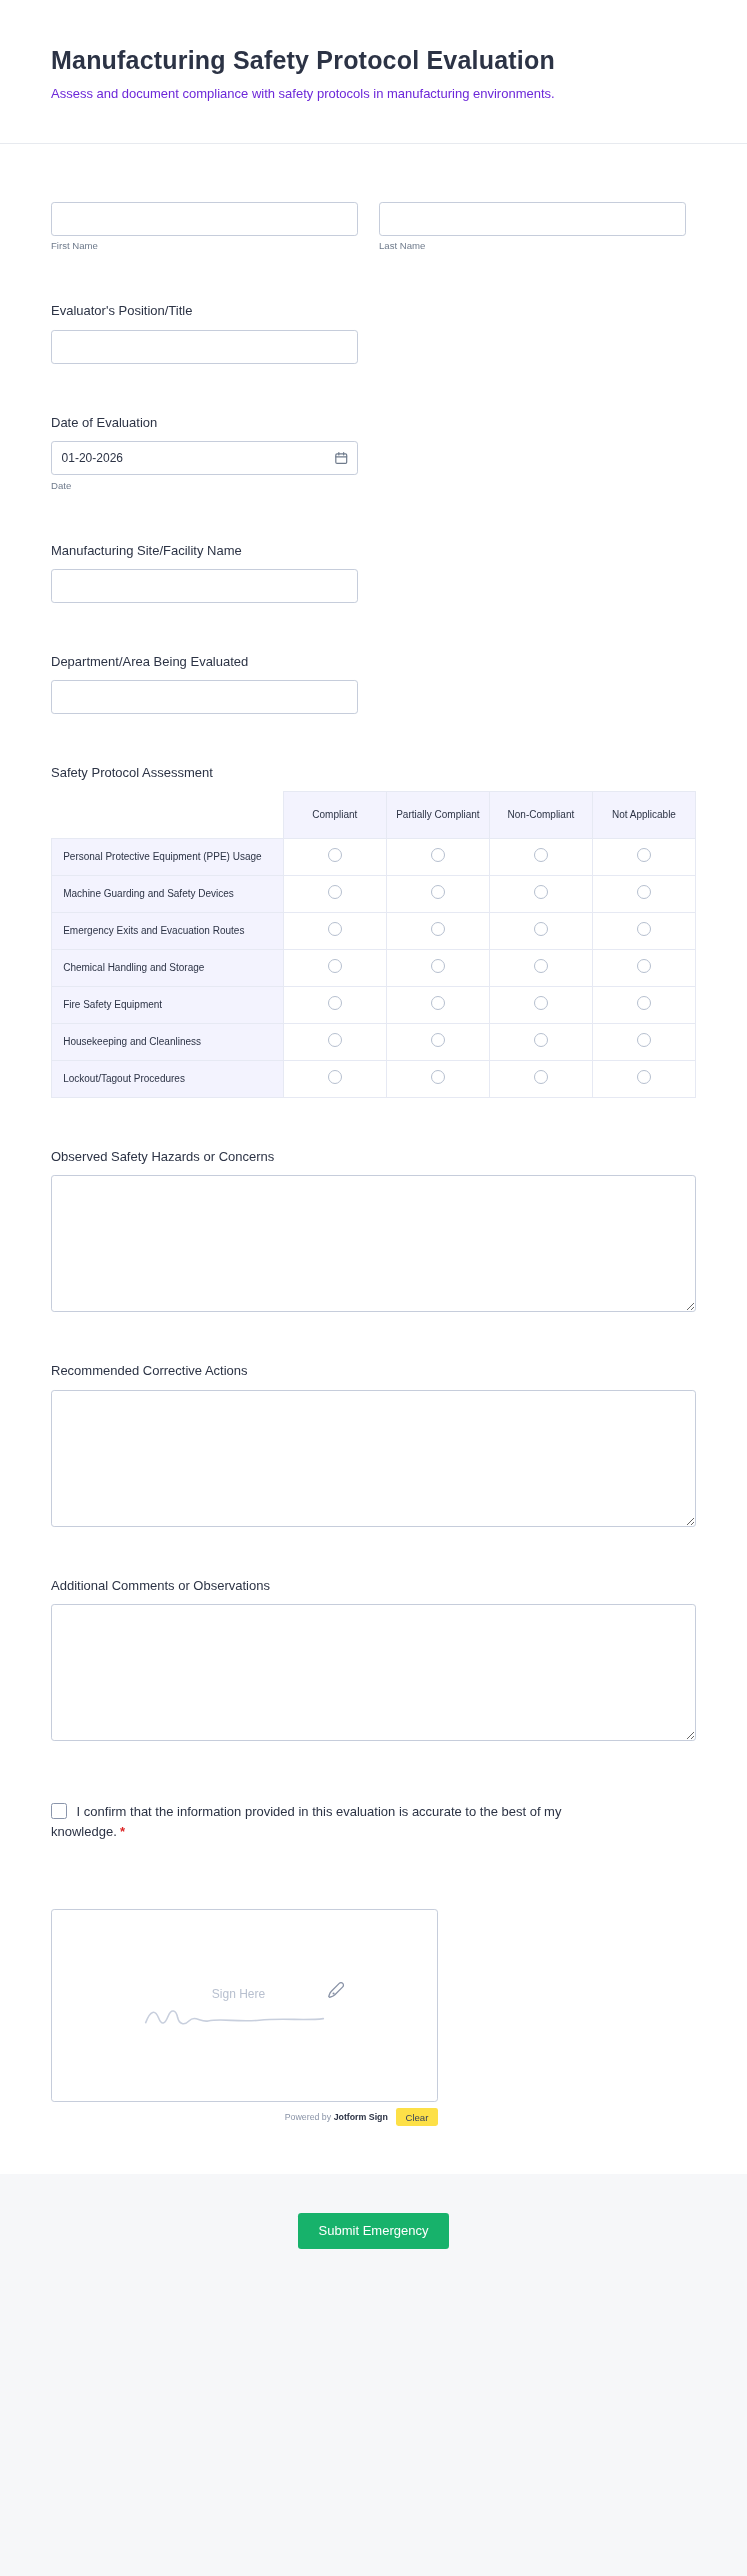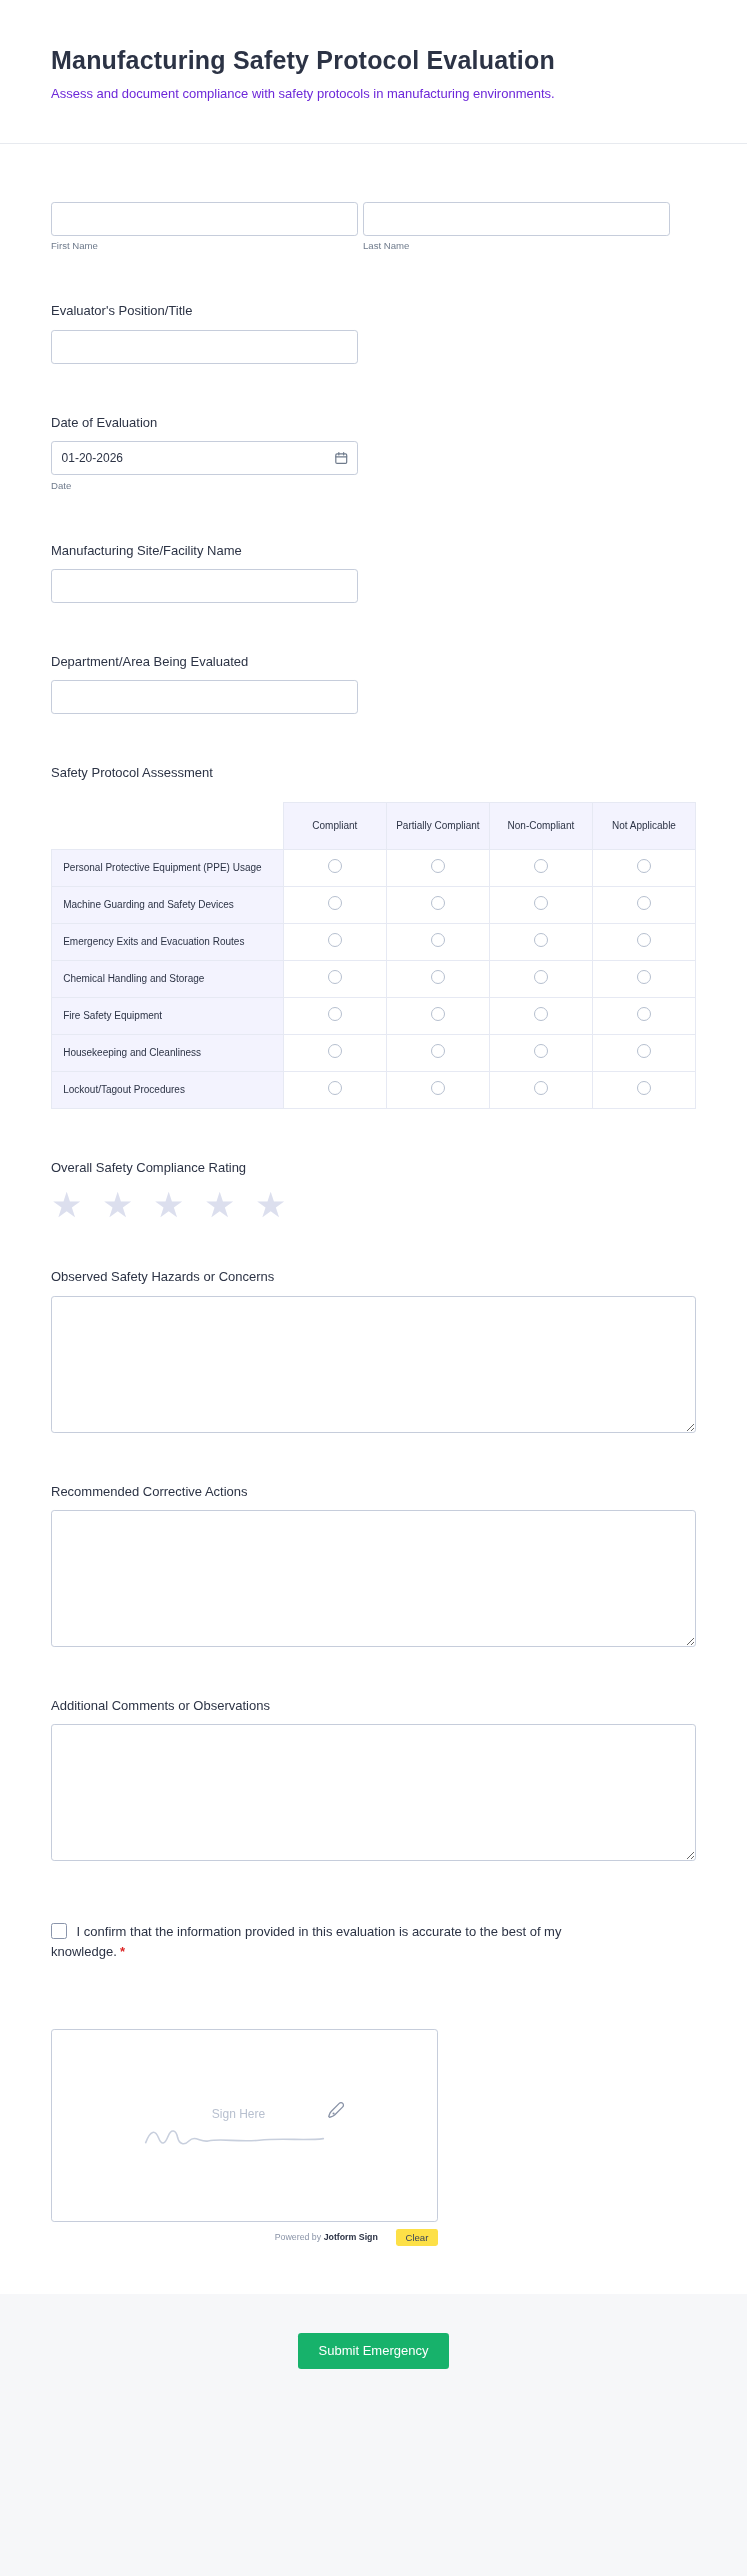--- a/index.html
+++ b/index.html
@@ -18,29 +18,29 @@
   .title{margin:0;font-size:25px;line-height:30.5px;font-weight:700;color:#2c3345;letter-spacing:0.2px;}
   .subtitle{margin:9.6px 0 0;font-size:13px;line-height:18.5px;color:#6d28d9;max-width:530px;}
 
   
   .form{padding:58px 51px 0;}
   .field{margin-bottom:50px;}
   .label{font-size:13px;line-height:17.7px;font-weight:500;color:#2c3345;margin-bottom:9.6px;}
   .req{color:var(--required-red);margin-left:3.2px;font-weight:600;}
   .text{height:34px;width:100%;border:0.8px solid #c6cddb;border-radius:3.2px;padding:0 9.6px;font-size:12px;color:#2c3345;font-family:inherit;background:#fff;outline:none;}
   .sublabel{font-size:9.6px;line-height:12px;color:#6f7b8c;margin-top:4.8px;}
-  .name-row{display:flex;gap:5px;}
+  .name-row{display:flex;gap:21px;}
   .half{width:307px;}
   .w-half{width:307px;}
   .date-wrap{position:relative;width:307px;border-radius:8px;}
   .date-wrap .text{padding-right:32px;}
   .date-icon{position:absolute;right:9.6px;top:50%;transform:translateY(-50%);display:flex;}
 
   
-  .matrix-label{margin-bottom:20px;}
+  .matrix-label{margin-bottom:9px;}
   table.matrix{border-collapse:collapse;width:100%;table-layout:fixed;}
   table.matrix th, table.matrix td{border:0.8px solid #e6e9f3;font-size:10px;line-height:14.5px;margin-left:44px;}
   table.matrix th{background:var(--matrix-bg);font-weight:400;color:#2c3345;padding:8.8px 4.8px;text-align:center;vertical-align:middle;height:47px;}
   table.matrix th.corner{background:transparent;border:none;width:36%;}
   table.matrix td.rowlabel{background:var(--matrix-bg);color:#2c3345;text-align:left;padding:9.6px 11.2px;vertical-align:middle;}
   table.matrix td.cell{background:#fff;text-align:center;vertical-align:middle;height:37px;}
   .radio{display:inline-block;width:14.5px;height:14.5px;border:1.2px solid #b6bfcf;border-radius:50%;background:#fff;cursor:pointer;}
 
   
   .stars{margin-top:8px;}
@@ -52,21 +52,21 @@
   
   .checkbox-field{margin-bottom:67px;margin-top:61px;}
   .check-wrap{max-width:530px;font-size:13px;line-height:20px;color:#2c3345;}
   .checkbox{display:inline-block;width:16px;height:16px;border:1.2px solid #8a95ab;border-radius:2.4px;background:#fff;vertical-align:-3.2px;margin-right:9.6px;cursor:pointer;}
 
   
   .sig-pad{position:relative;width:387px;height:193px;border:0.8px solid #c6cddb;border-radius:3.2px;background:#fff;cursor:crosshair;}
   .sign-here{position:absolute;top:77px;left:0;right:12px;text-align:center;font-size:12px;color:#b8c0cf;}
   .sig-squiggle{position:absolute;left:90px;top:95px;}
   .sig-pen{position:absolute;left:275px;top:69px;}
-  .sig-footer{width:387px;display:flex;justify-content:flex-end;align-items:center;margin-top:6.4px;gap:10px;}
+  .sig-footer{width:387px;display:flex;justify-content:flex-end;align-items:center;margin-top:6.4px;}
   .powered{font-size:8.8px;color:#8a94a8;}
   .powered b{color:#2c3345;}
   .clear-btn{margin-left:8px;background:#fde047;border:none;border-radius:2.4px;padding:3.2px 9.6px;font-size:9.6px;color:#3b455a;font-family:inherit;cursor:pointer;}
 
   
   .footer{flex:1 0 auto;margin-top:48px;background:#f6f7f9;text-align:center;padding-top:39px;}
   .submit-btn{display:inline-block;background:var(--accent-green);color:#ffffff;border:none;border-radius:3.2px;font-size:13px;font-weight:500;padding:10.4px 21px;font-family:inherit;cursor:pointer;}
 </style>
 </head>
 <body>
@@ -181,30 +181,20 @@
             <td class="rowlabel">Lockout/Tagout Procedures</td>
             <td class="cell"><span class="radio"></span></td>
             <td class="cell"><span class="radio"></span></td>
             <td class="cell"><span class="radio"></span></td>
             <td class="cell"><span class="radio"></span></td>
           </tr>
         </tbody>
       </table>
     </section>
 
-    <section class="field" style="margin-bottom:45px;">
-      <div class="label">Overall Safety Compliance Rating</div>
-      <div class="stars">
-        <span class="star">★</span>
-        <span class="star">★</span>
-        <span class="star">★</span>
-        <span class="star">★</span>
-        <span class="star">★</span>
-      </div>
-    </section>
 
     <section class="field">
       <div class="label">Observed Safety Hazards or Concerns</div>
       <textarea class="area" style=""></textarea>
     </section>
 
     <section class="field">
       <div class="label">Recommended Corrective Actions</div>
       <textarea class="area" style=""></textarea>
     </section>

